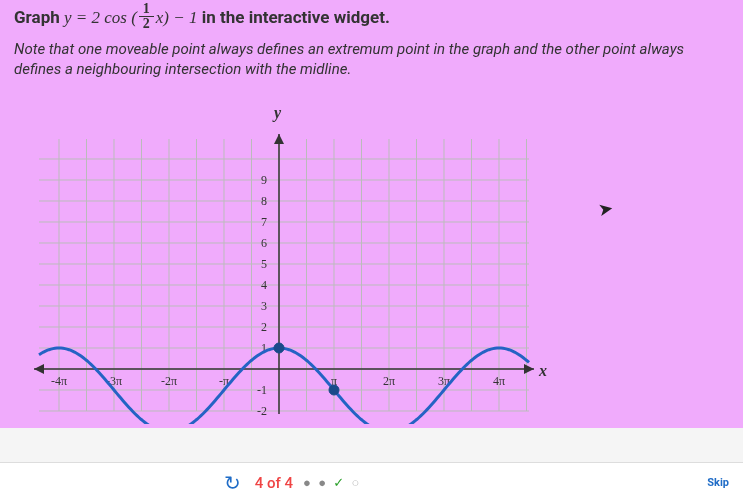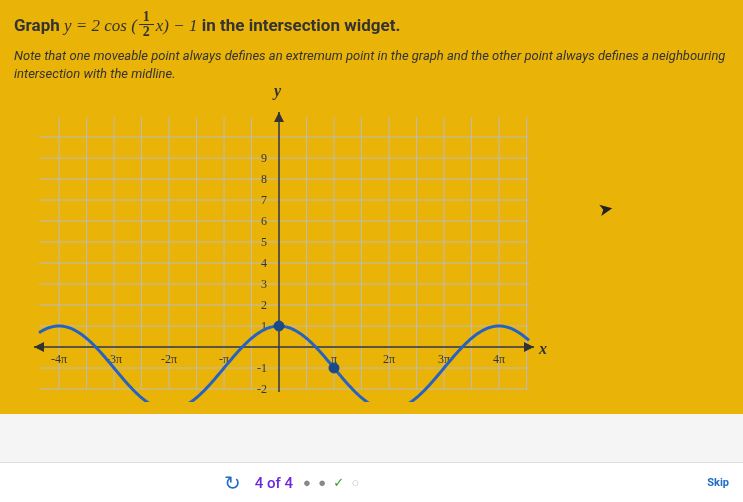--- a/index.html
+++ b/index.html
@@ -1,49 +1,49 @@
 <!DOCTYPE html>
 <html><head>
 <meta charset="utf-8">
 <style>
 *{margin:0;padding:0;box-sizing:border-box}
 body{font-family:-apple-system,BlinkMacSystemFont,"Segoe UI",Roboto,sans-serif;background:#f5f5f5;width:743px;height:502px;position:relative;overflow:hidden}
-.container{padding:12px 14px;background:#eab308}
+.container{padding:4px 14px;background:#f0abfc}
 .prompt{font-size:17px;font-weight:700;color:#333;margin-bottom:6px}
 .prompt .eq{font-family:"Times New Roman",serif;font-style:italic;font-weight:400}
 .frac{display:inline-block;vertical-align:middle;text-align:center;font-family:"Times New Roman",serif;font-style:normal;line-height:1;margin:0 2px;position:relative;top:-2px}
 .frac .num{display:block;border-bottom:1.5px solid #333;padding:0 4px;font-size:14px}
 .frac .den{display:block;padding:0 4px;font-size:14px}
-.note{font-style:italic;font-size:13px;color:#333;line-height:1.35;margin-bottom:0}
+.note{font-style:italic;font-size:15px;color:#333;line-height:1.35;margin-bottom:24px}
 .widget{position:relative;width:520px;height:320px;margin-left:5px}
 .axis-label{position:absolute;font-family:"Times New Roman",serif;font-style:italic;font-weight:700;font-size:16px;color:#333}
 .y-label{top:0;left:255px}
 .x-label{top:258px;left:520px}
 svg.graph{position:absolute;top:20px;left:0}
 .grid line{stroke:#bbb;stroke-width:1}
 .axis line{stroke:#333;stroke-width:1.5}
 .tick text{font-family:"Times New Roman",serif;font-size:12px;fill:#333}
 .curve{stroke:#2463c4;stroke-width:3;fill:none}
 .point{fill:#1a4a8a;stroke:#1a4a8a}
 .footer{position:absolute;bottom:0;left:0;right:0;height:40px;background:#fff;border-top:1px solid #ddd;display:flex;align-items:center;padding:0 14px}
 .reset{color:#1f6cc7;font-size:20px;margin-left:210px;cursor:pointer}
-.progress{margin-left:14px;font-size:15px;color:#6d28d9;font-weight:500}
+.progress{margin-left:14px;font-size:15px;color:#ef4444;font-weight:500}
 .dots{margin-left:10px;color:#888;letter-spacing:2px;font-size:13px}
 .dots .chk{color:#2aa02a}
 .dots .circ{color:#bbb}
 .skip{margin-left:auto;color:#1f6cc7;font-weight:700;font-size:11px;cursor:pointer}
 .cursor{position:absolute;top:198px;left:598px;font-size:18px;color:#222;transform:rotate(-10deg)}
 </style>
 </head>
 <body>
 
 <div class="container">
   <div class="prompt">
     <span>Graph </span><span class="eq">y = 2 cos</span>
-    <span class="eq">(</span><span class="frac"><span class="num">1</span><span class="den">2</span></span><span class="eq">x</span><span class="eq">)</span><span class="eq"> − 1</span><span> in the intersection widget.</span>
+    <span class="eq">(</span><span class="frac"><span class="num">1</span><span class="den">2</span></span><span class="eq">x</span><span class="eq">)</span><span class="eq"> − 1</span><span> in the interactive widget.</span>
   </div>
   <div class="note">Note that one moveable point always defines an extremum point in the graph and the other point always defines a neighbouring intersection with the midline.</div>
 
   <div class="widget">
     <div class="axis-label y-label">y</div>
     <div class="axis-label x-label">x</div>
     <svg class="graph" width="530" height="300">
       <g class="grid">
           <line x1="40.00000000000003" x2="40.00000000000003" y1="15" y2="287"></line>
           <line x1="67.50000000000003" x2="67.50000000000003" y1="15" y2="287"></line>

